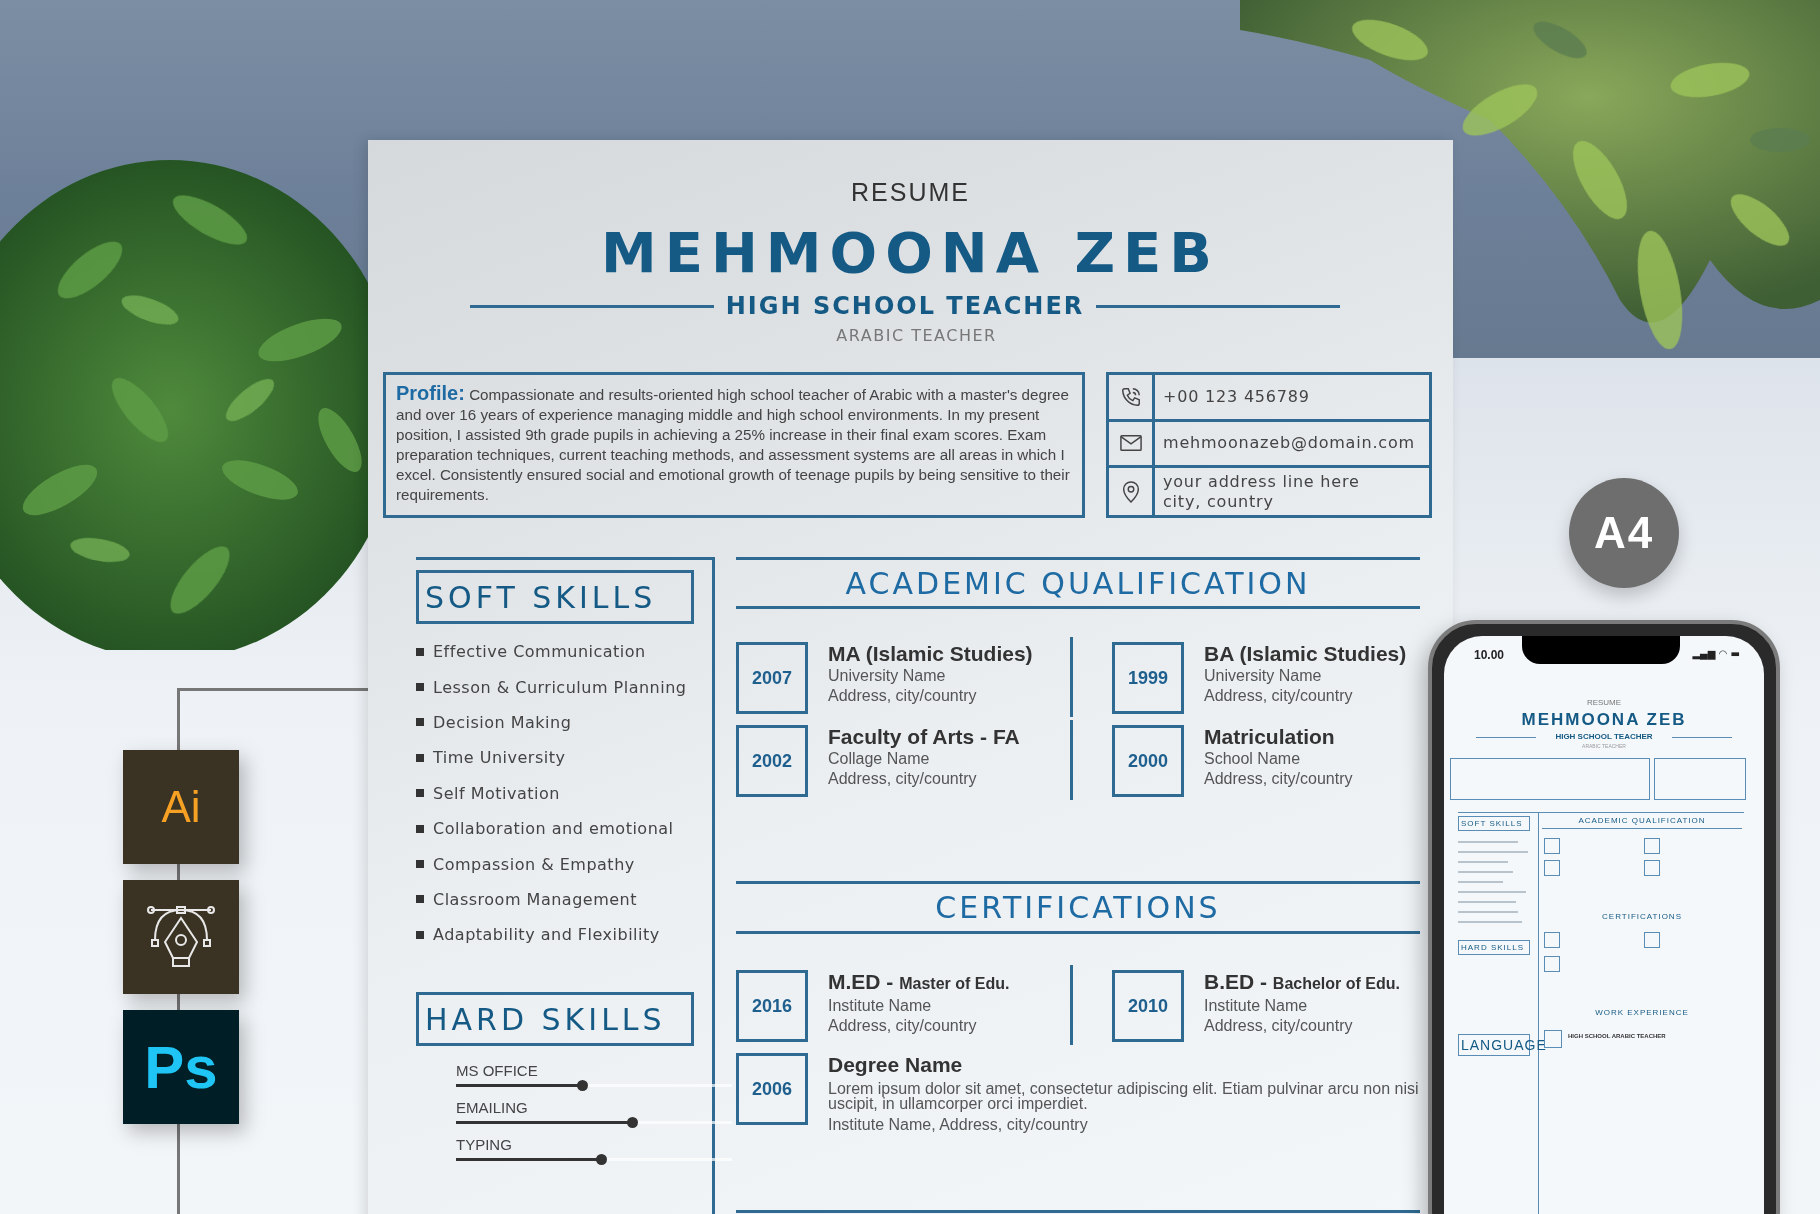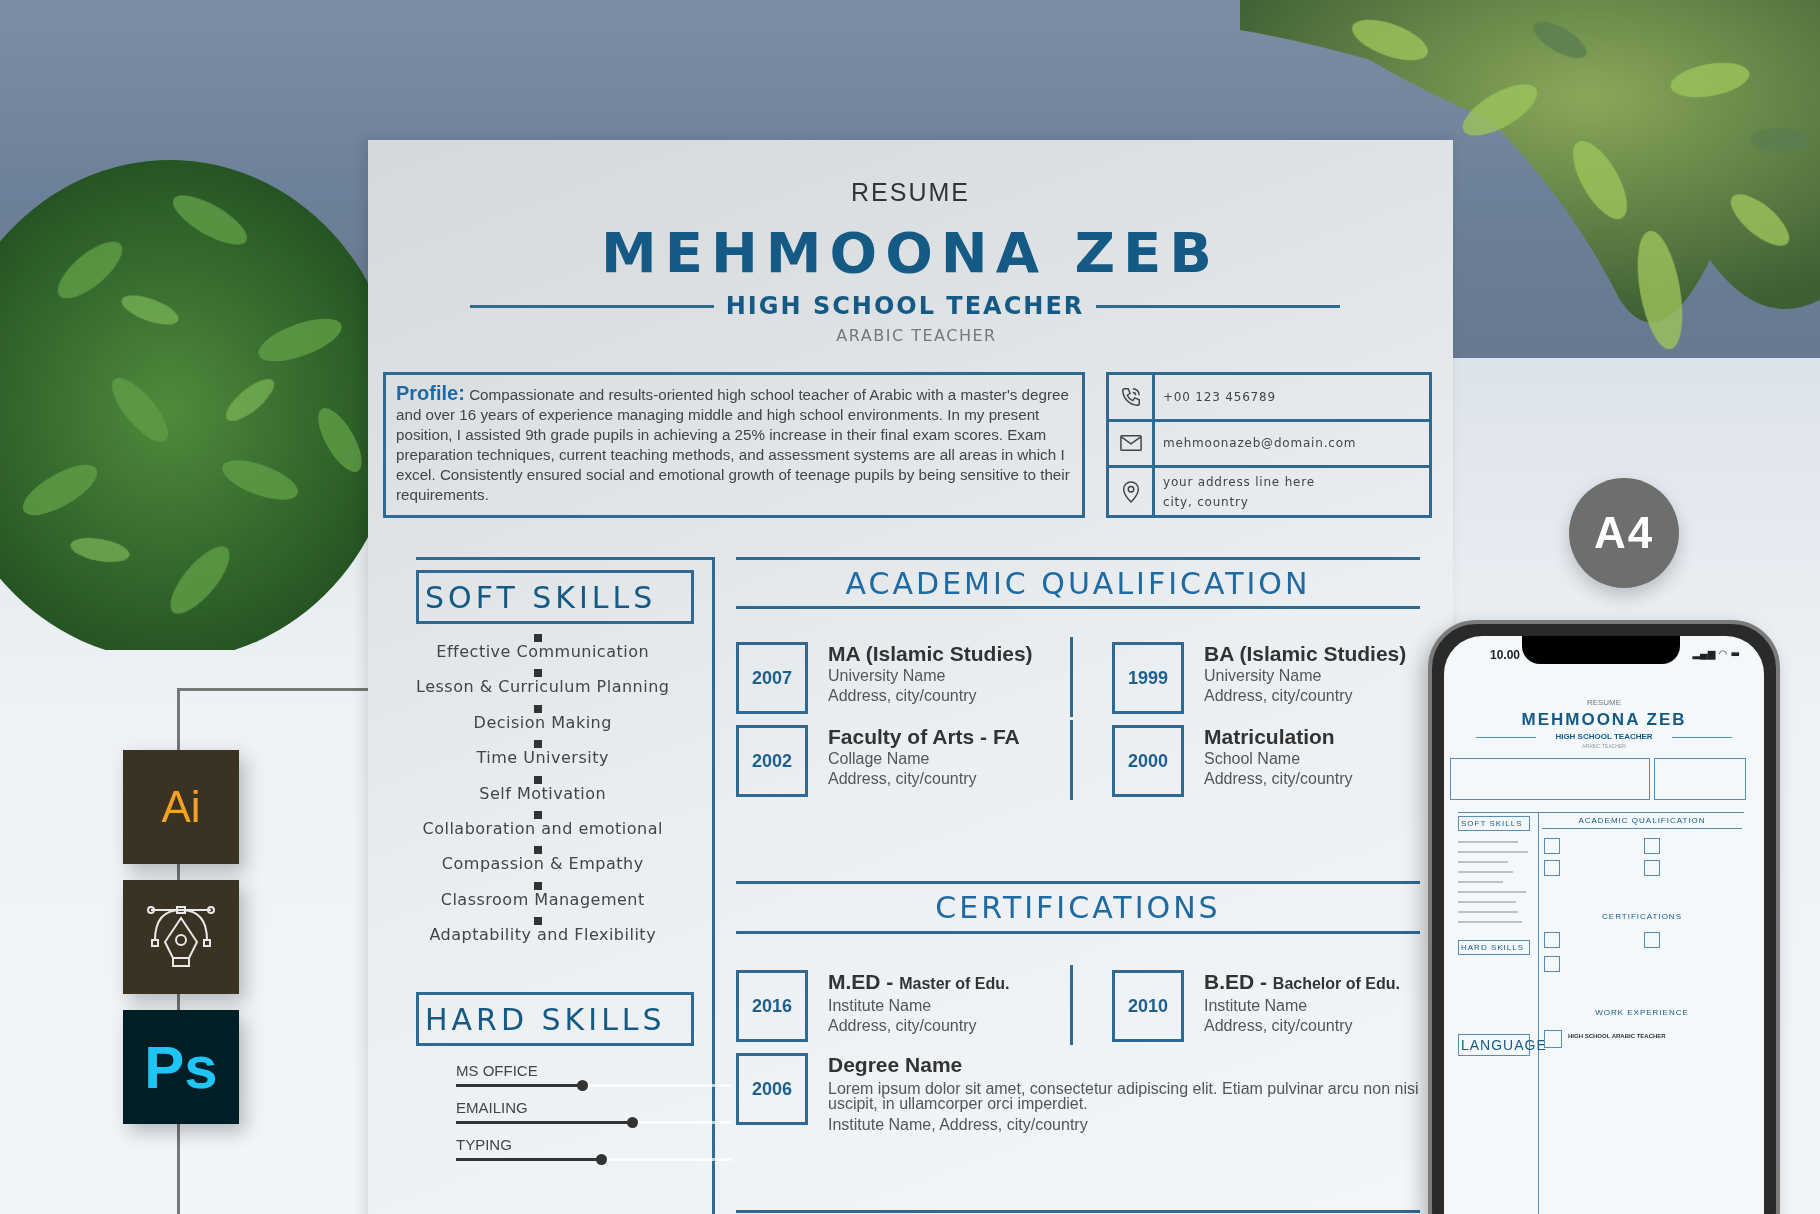--- a/index.html
+++ b/index.html
@@ -51,33 +51,33 @@
     border: 3px solid #2f6a93; padding: 8px 10px; font-size: 15.2px; line-height: 20px; color: #444;
     font-family: "Liberation Sans", sans-serif;
   }
   .profile-box .lbl { color: #1e6aa3; font-weight: bold; font-size: 20px; }
 
   .contact-box {
     position: absolute; top: 232px; left: 738px; width: 326px; height: 146px;
     border: 3px solid #2f6a93; display: grid; grid-template-columns: 46px 1fr; grid-template-rows: 1fr 1fr 1fr;
   }
   .contact-box .ic { border-right: 3px solid #2f6a93; display: flex; align-items: center; justify-content: center; }
-  .contact-box .tx { display: flex; flex-direction: column; justify-content: center; padding-left: 8px; font-size: 12px; color: #444; letter-spacing: 0.8px; line-height: 20px; }
+  .contact-box .tx { display: flex; flex-direction: column; justify-content: center; padding-left: 8px; font-size: 16px; color: #444; letter-spacing: 0.8px; line-height: 20px; }
   .contact-box .row-b { border-bottom: 3px solid #2f6a93; }
 
   
   .left-top-rule { position: absolute; top: 417px; left: 48px; width: 296px; height: 3px; background: #2f6a93; }
   .col-divider { position: absolute; top: 417px; left: 344px; width: 3px; height: 700px; background: #2f6a93; }
 
   .section-box {
     position: absolute; left: 48px; width: 278px; height: 54px; border: 3px solid #2f6a93;
     font-size: 30px; letter-spacing: 4px; color: #155a85; padding-left: 6px; display: flex; align-items: center;
   }
   .soft-list { position: absolute; top: 494px; left: 48px; list-style: none; }
-  .soft-list li { height: 35.4px; font-size: 16px; color: #444; letter-spacing: 0.5px; display: flex; align-items: center; flex-direction: column; }
+  .soft-list li { height: 35.4px; font-size: 16px; color: #444; letter-spacing: 0.5px; display: flex; align-items: center; }
   .soft-list li .sq { width: 8px; height: 8px; background: #333; margin-right: 9px; display: inline-block; }
 
   .hard-list { position: absolute; top: 922px; left: 48px; width: 276px; }
   .hard-item { height: 37px; position: relative; margin-left: 40px; }
   .hard-item .lbl { font-size: 15px; color: #444; font-family: "Liberation Sans", sans-serif; }
   .hard-item .track { position: absolute; top: 22px; left: 0; width: 276px; height: 3px; background: rgba(255,255,255,0.7); }
   .hard-item .fill { position: absolute; top: 22px; left: 0; height: 3px; background: #333; }
   .hard-item .knob { position: absolute; top: 18px; width: 11px; height: 11px; border-radius: 50%; background: #333; }
 
   
@@ -105,21 +105,21 @@
   .phone {
     position: absolute; left: 1428px; top: 620px; width: 352px; height: 640px;
     border-radius: 48px; background: #2a2a2a; border: 4px solid #7b7b7b;
     box-shadow: -6px 8px 20px rgba(0,0,0,0.25);
   }
   .phone-screen {
     position: absolute; left: 12px; top: 12px; right: 12px; bottom: 0; border-radius: 38px 38px 0 0;
     background: #f4f8fb; overflow: hidden;
   }
   .notch { position: absolute; left: 78px; top: 0; width: 158px; height: 28px; background: #000; border-radius: 0 0 18px 18px; }
-  .ph-time { position: absolute; left: 30px; top: 12px; font-size: 12px; font-weight: bold; color: #222; font-family: "Liberation Sans", sans-serif; margin-left: 16px; }
+  .ph-time { position: absolute; left: 30px; top: 12px; font-size: 12px; font-weight: bold; color: #222; font-family: "Liberation Sans", sans-serif; }
   .ph-status { position: absolute; right: 24px; top: 12px; font-size: 10px; color: #222; }
   .mini { position: absolute; color: #155a85; font-family: "Liberation Sans", sans-serif; }
   .mini-line { position: absolute; background: #5a8db5; }
   .mini-gray { position: absolute; background: #b9c3cc; height: 2px; }
 </style>
 </head>
 <body>
 
 <div class="wall"></div>
 <div class="floor"></div>

